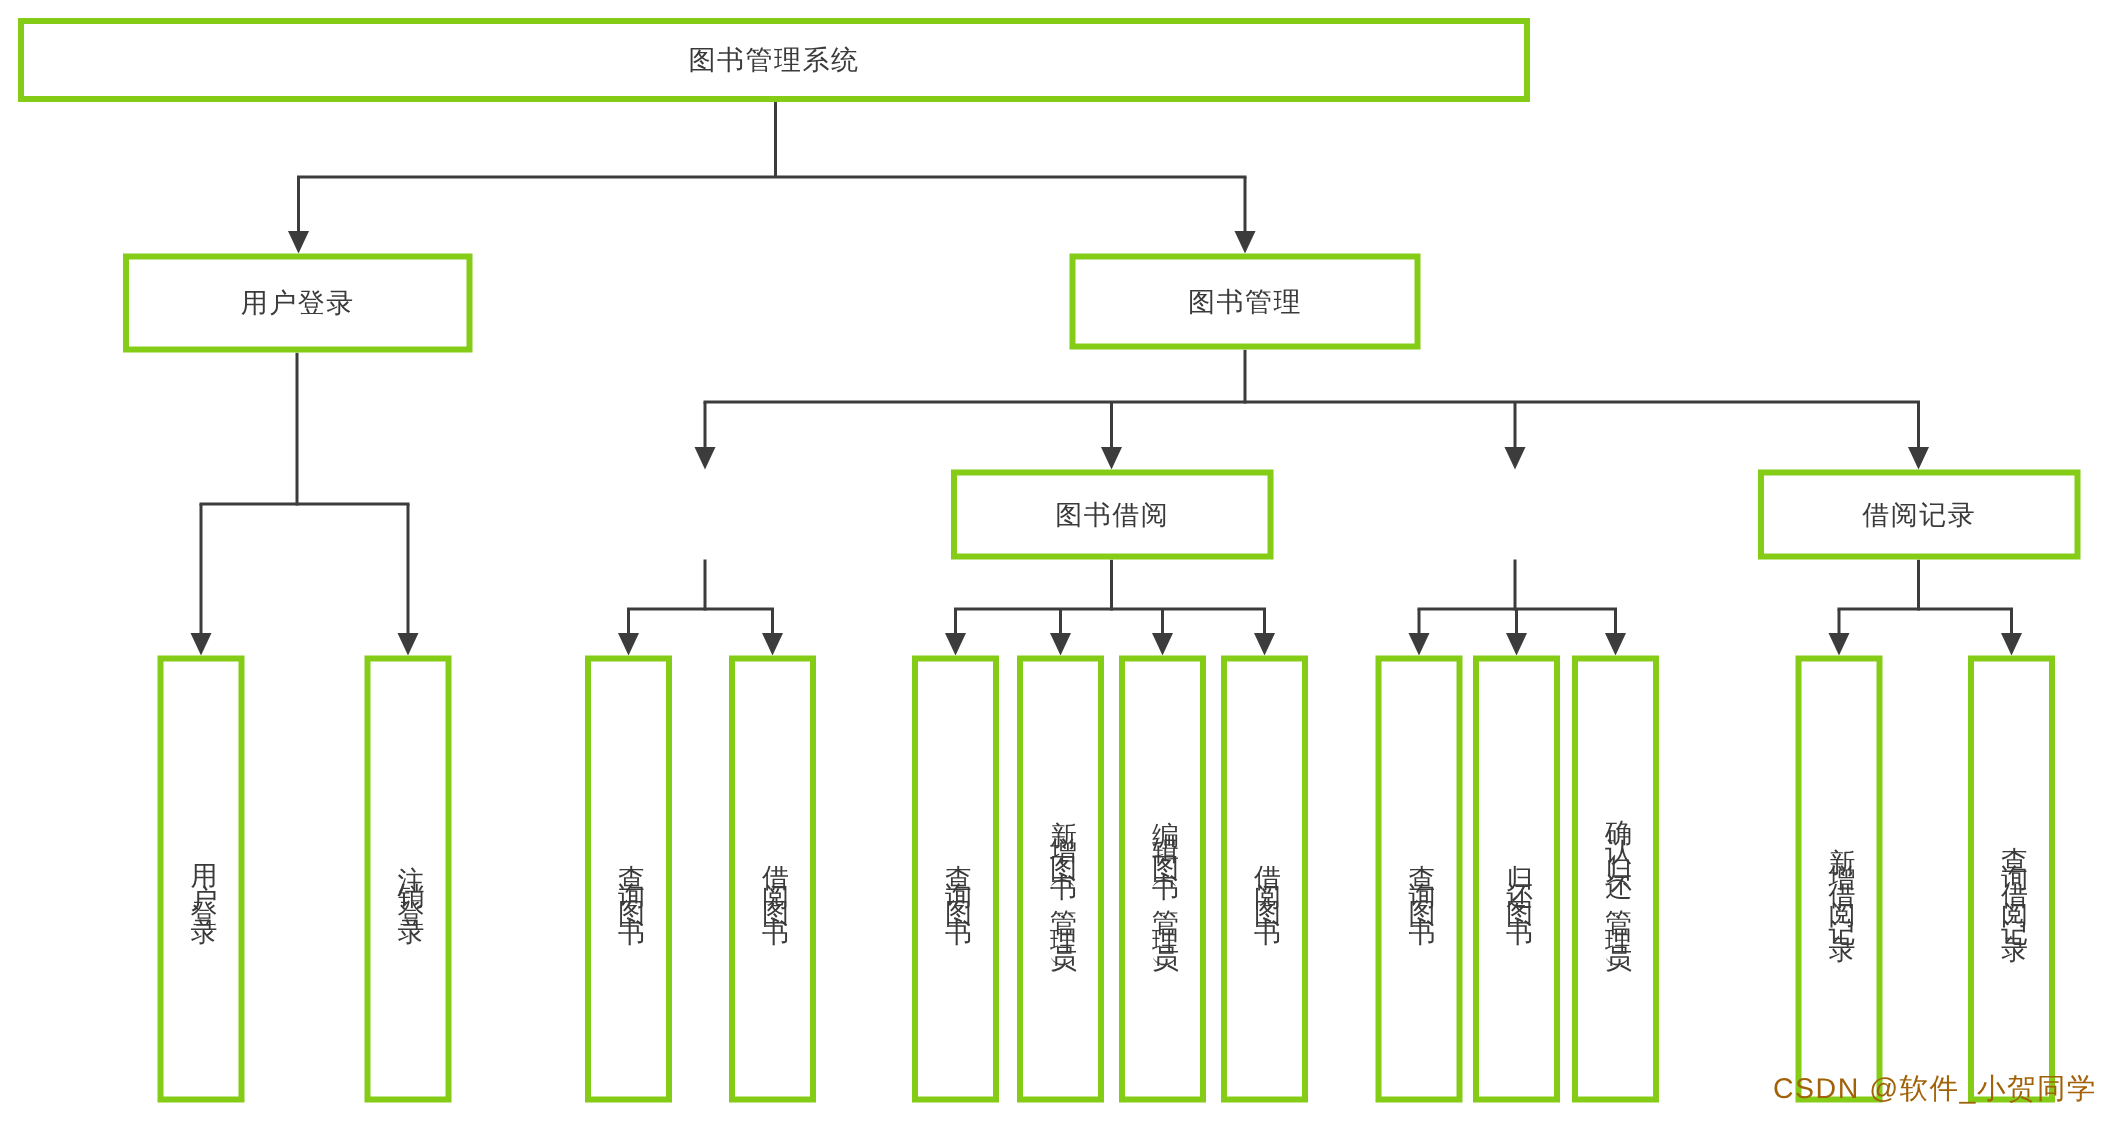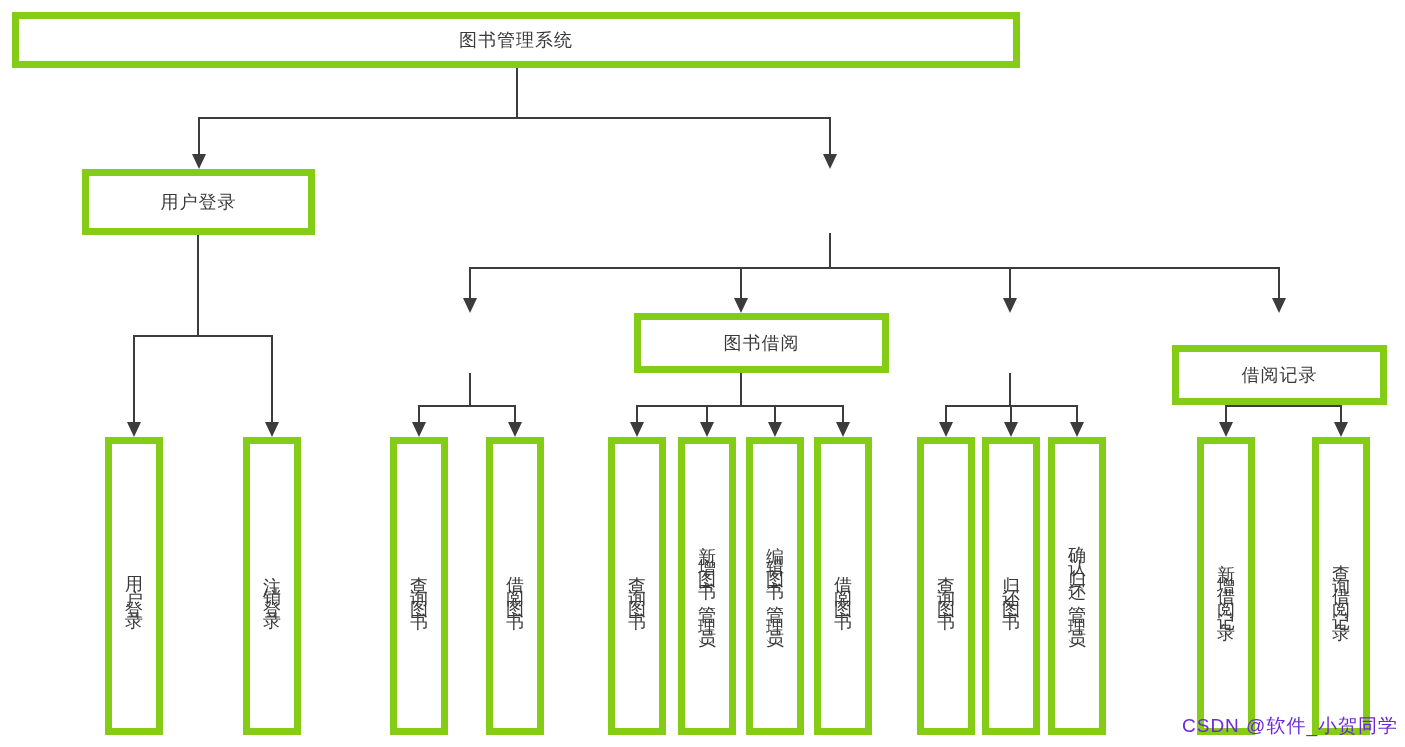--- a/index.html
+++ b/index.html
@@ -10,30 +10,31 @@
     overflow: hidden;
   }
   #canvas {
     position: relative;
     width: 1405px; height: 747px;
     background: #ffffff;
   }
   .box {
     position: absolute;
     box-sizing: border-box;
-    border: 7px solid #84cc16;
+    border: 4px solid #84cc16;
     background: #ffffff;
     display: flex;
     align-items: center;
     justify-content: center;
     color: #3a3a3a;
     font-size: 18px;
     letter-spacing: 1px;
     text-align: center;
     z-index: 2;
+    font-family: Liberation Mono, monospace;
   }
   .leaf span {
     writing-mode: vertical-rl;
     letter-spacing: 12px;
     line-height: 1;
     font-size: 18px;
   }
   .vl, .hl {
     position: absolute;
     background: #3c3c3c;
@@ -60,23 +61,24 @@
   }
 </style>
 </head>
 <body>
 
 <div id="canvas">
 
   <div class="box" style="left:12px; top:12px; width:1008px; height:56px;">图书管理系统</div>
 
   <div class="box" style="left:82px; top:169px; width:233px; height:66px;">用户登录</div>
+  <div class="box" style="left:713px; top:169px; width:234px; height:64px;">图书管理</div>
 
-  <div class="box" style="left:634px; top:313px; width:255px; height:60px;">图书借阅</div>
-  <div class="box" style="left:1172px; top:313px; width:215px; height:60px;margin-top:32px;">借阅记录</div>
+  <div class="box" style="left:634px; top:313px; width:215px; height:60px;">图书借阅</div>
+  <div class="box" style="left:1172px; top:313px; width:215px; height:60px;">借阅记录</div>
 
   <div class="box leaf" style="left:105px; top:437px; width:58px; height:298px;">
     <span>用户登录</span>
   </div>
   <div class="box leaf" style="left:243px; top:437px; width:58px; height:298px;">
     <span>注销登录</span>
   </div>
 
   <div class="box leaf" style="left:390px; top:437px; width:58px; height:298px;">
     <span>查询图书</span>
@@ -108,21 +110,21 @@
     <span>确认归还（管理员）</span>
   </div>
 
   <div class="box leaf" style="left:1197px; top:437px; width:58px; height:298px;">
     <span>新增借阅记录</span>
   </div>
   <div class="box leaf" style="left:1312px; top:437px; width:58px; height:298px;">
     <span>查询借阅记录</span>
   </div>
 
-  <div class="watermark" style="color: #6d28d9;">CSDN @软件_小贺同学</div>
+  <div class="watermark" style="color: #a16207;">CSDN @软件_小贺同学</div>
 
 <div class="vl" style="left: 516px; top: 68px; height: 50px;"></div>
     <div class="vl" style="left: 198px; top: 118px; height: 38px;"></div>
     <div class="vl" style="left: 829px; top: 118px; height: 38px;"></div>
     <div class="vl" style="left: 197px; top: 235px; height: 102px;"></div>
     <div class="vl" style="left: 133px; top: 336px; height: 88px;"></div>
     <div class="vl" style="left: 271px; top: 336px; height: 88px;"></div>
     <div class="vl" style="left: 829px; top: 233px; height: 36px;"></div>
     <div class="vl" style="left: 469px; top: 268px; height: 32px;"></div>
     <div class="vl" style="left: 740px; top: 268px; height: 32px;"></div>

